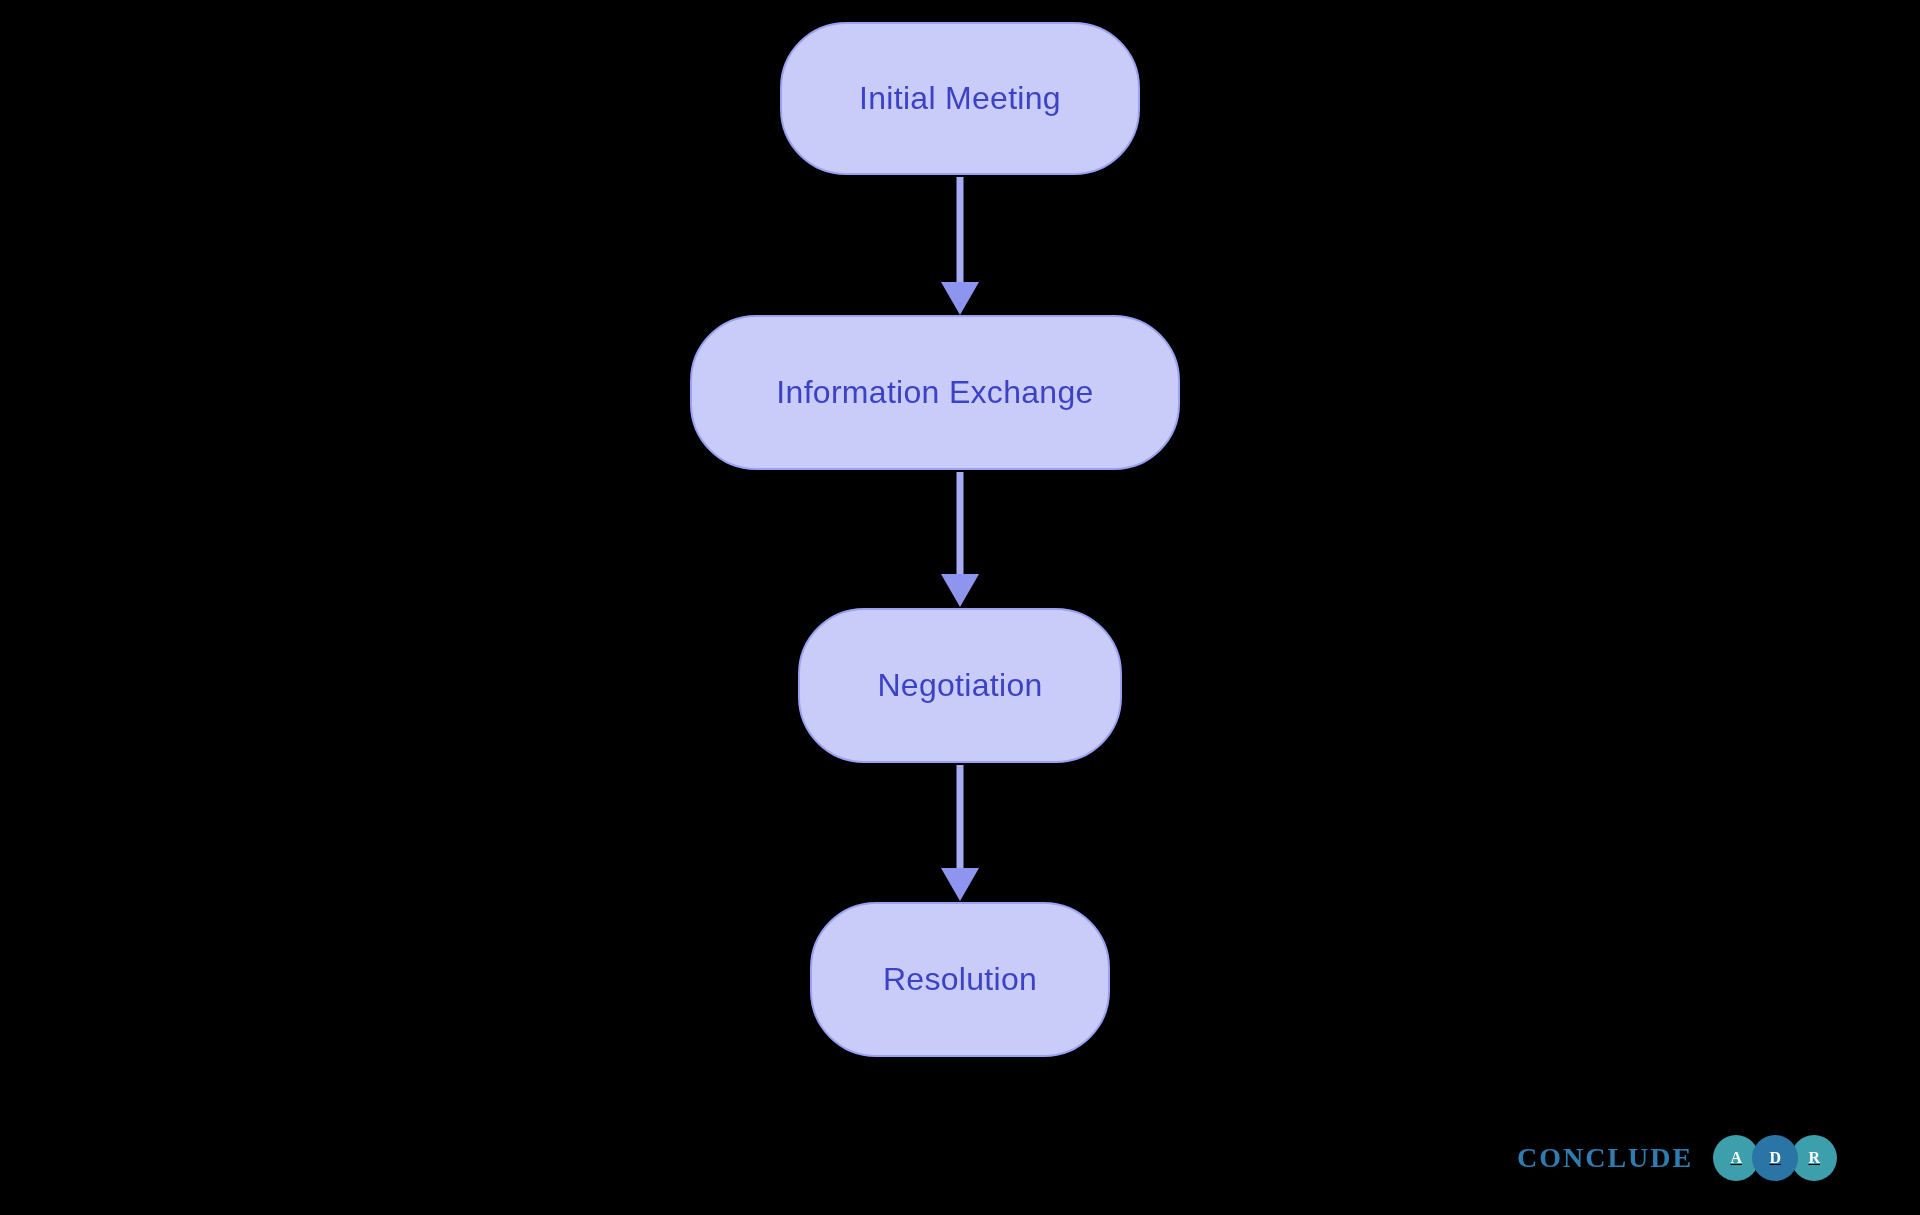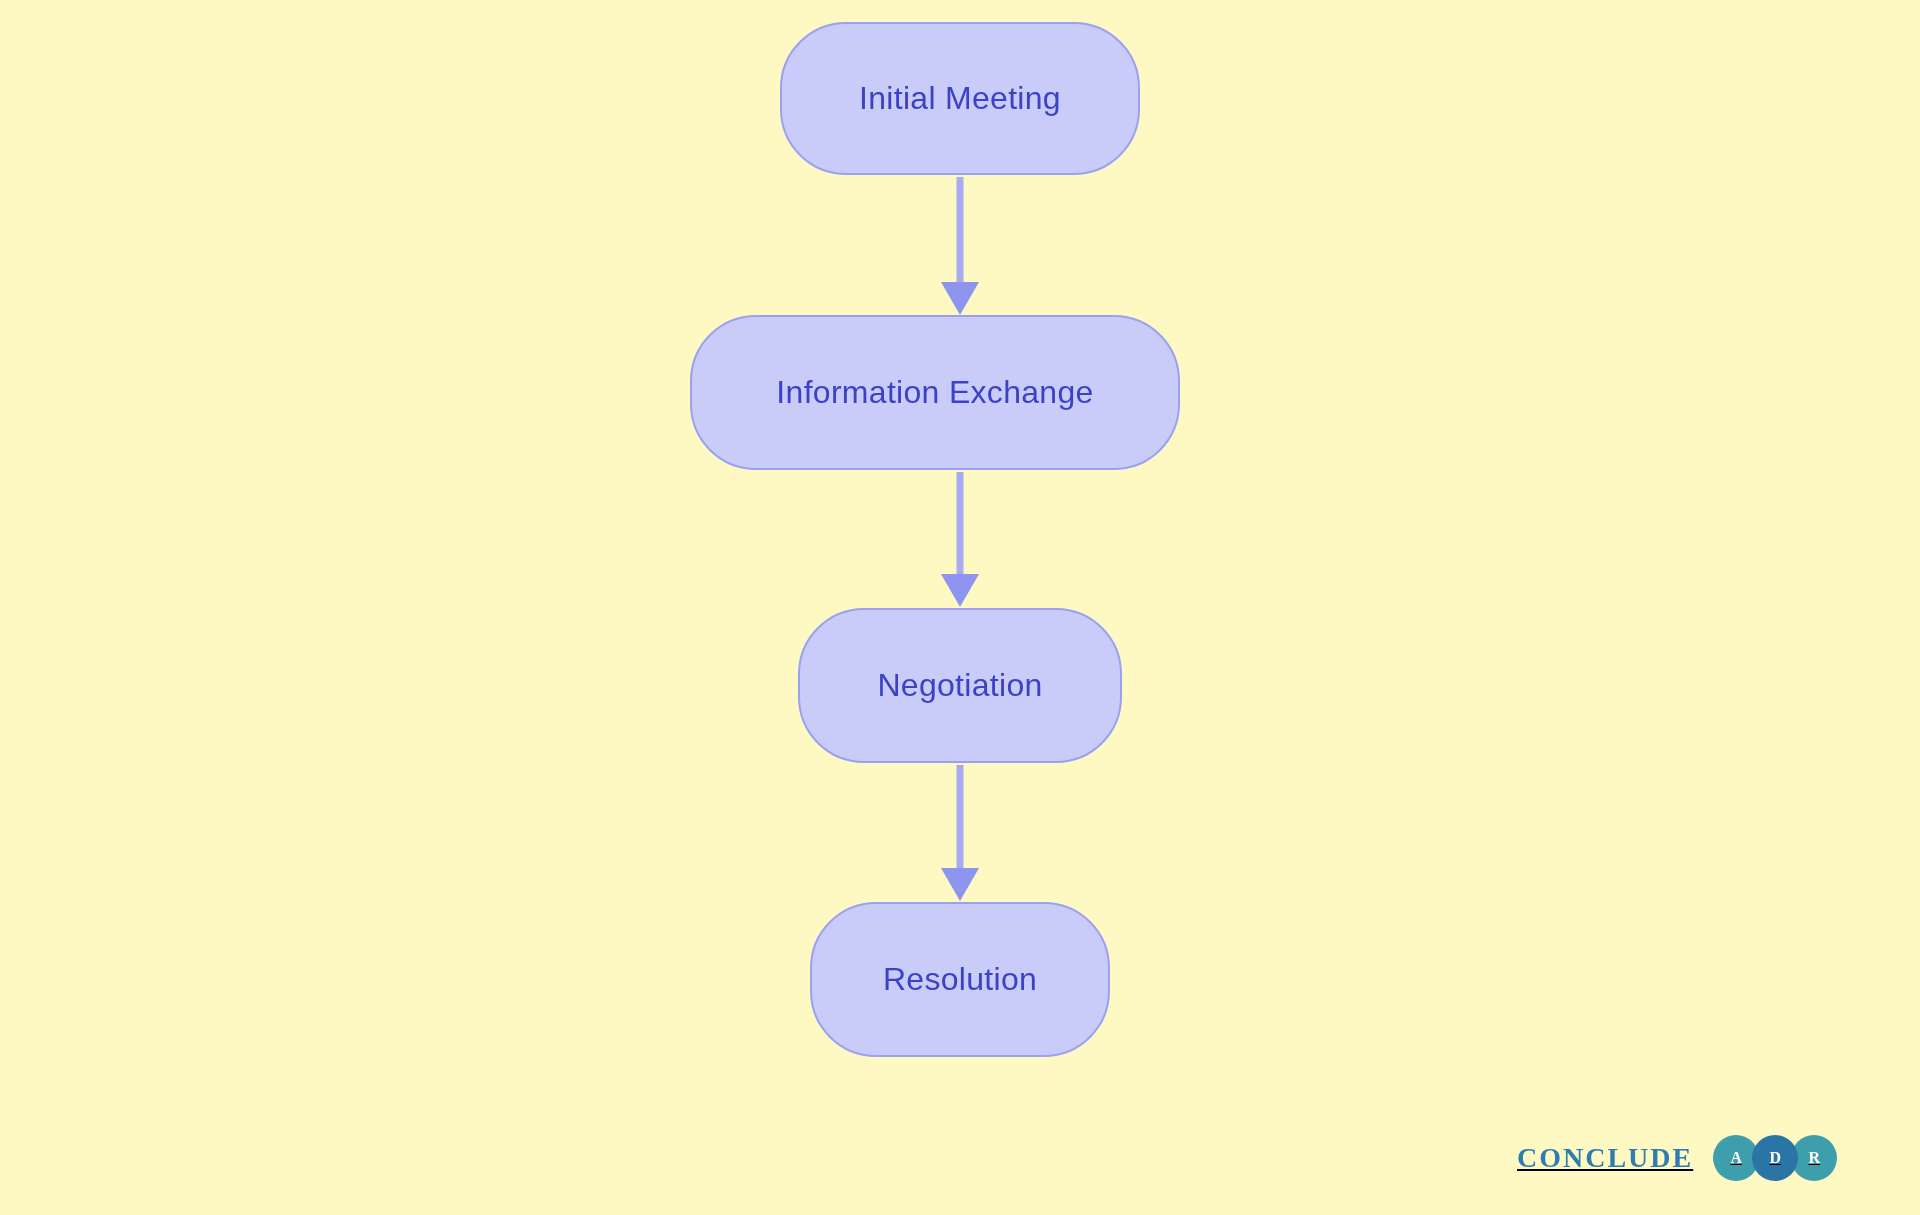--- a/index.html
+++ b/index.html
@@ -4,21 +4,21 @@
 <style>
   html, body {
     margin: 0;
     padding: 0;
     background: #ffffff;
   }
   .stage {
     position: relative;
     width: 1920px;
     height: 1215px;
-    background: #fef9c3;
+    background: #000000;
     overflow: hidden;
     font-family: "Liberation Sans", "DejaVu Sans", sans-serif;
   }
   .arrows-layer {
     position: absolute;
     left: 0;
     top: 0;
     width: 1920px;
     height: 1215px;
     pointer-events: none;

